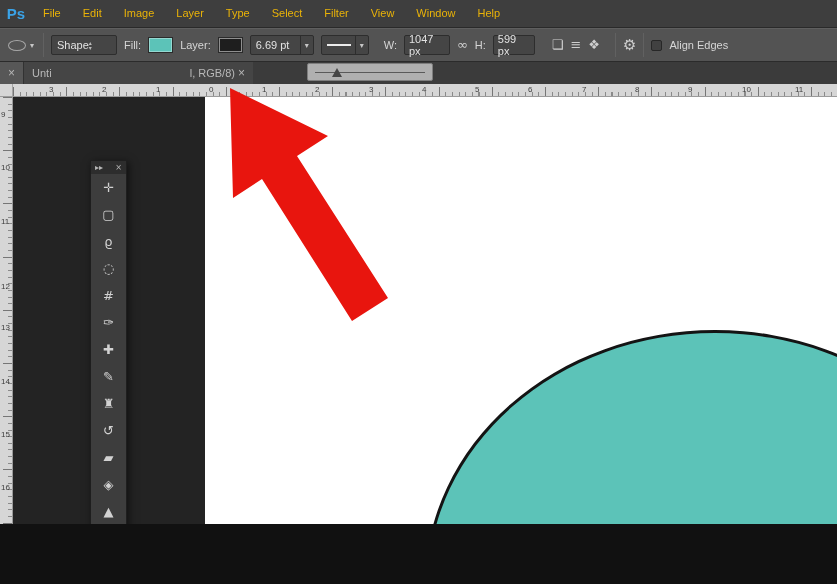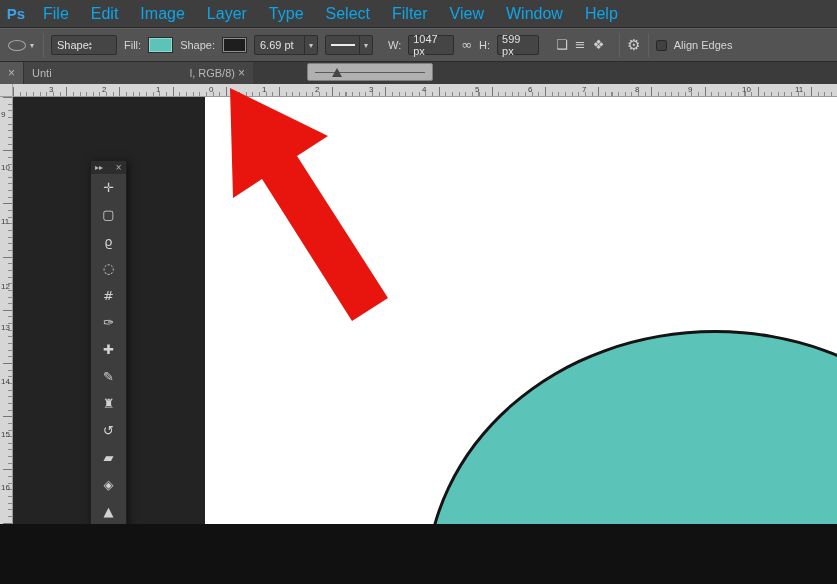--- a/index.html
+++ b/index.html
@@ -4,21 +4,21 @@
 <style>
   * { margin:0; padding:0; box-sizing:border-box; }
   body { background:#111; }
   .screen { position:relative; width:837px; height:524px; background:#262626; overflow:hidden;
             font-family:"Liberation Sans", sans-serif; }
 
   
   .menubar { position:absolute; left:0; top:0; width:100%; height:28px; background:#3e3e3e;
              border-bottom:1px solid #2a2a2a; display:flex; align-items:center; }
   .ps-logo { width:32px; text-align:center; color:#3aa3e8; font-weight:bold; font-size:15px; }
-  .menu-item { padding:0 11px; font-size:16px; color:#0ea5e9; line-height:27px; cursor:default; }
+  .menu-item { padding:0 11px; font-size:11px; color:#eab308; line-height:27px; cursor:default; }
 
   
   .optionsbar { position:absolute; left:0; top:28px; width:100%; height:34px; background:#535353;
                 border-top:1px solid #5f5f5f; border-bottom:1px solid #2b2b2b; display:flex;
                 align-items:center; padding:0 8px; gap:7px; color:#d6d6d6; font-size:11px; }
   .tp { display:flex; align-items:center; gap:4px; margin-right:2px; }
   .oval { width:18px; height:11px; border:1px solid #a8a8a8; border-radius:50%; }
   .dd { font-size:8px; color:#c6c6c6; font-family:"DejaVu Sans",sans-serif; }
   .vdiv { width:1px; height:24px; background:#434343; border-right:1px solid #616161; }
   .combo, .field { height:20px; background:#454545; border:1px solid #2d2d2d; border-radius:2px;
@@ -120,21 +120,21 @@
     <div class="vdiv"></div>
     <div class="combo shape-combo">
       <span>Shape</span>
       <span class="updown">
         <span>▴</span>
           <span>▾</span>
       </span>
     </div>
     <span>Fill:</span>
     <div class="swatch" style="background: rgb(92, 195, 184);"></div>
-    <span>Shape:</span>
+    <span>Layer:</span>
     <div class="swatch stroke" style="background: rgb(30, 30, 30);"></div>
     <div class="combo sw-combo">
       <span>6.69 pt</span>
       <span class="combo-arrow dd">▾</span>
     </div>
     <div class="combo style-combo">
       <span class="line-preview"></span>
       <span class="combo-arrow dd">▾</span>
     </div>
     <span style="margin-left:8px">W:</span>

